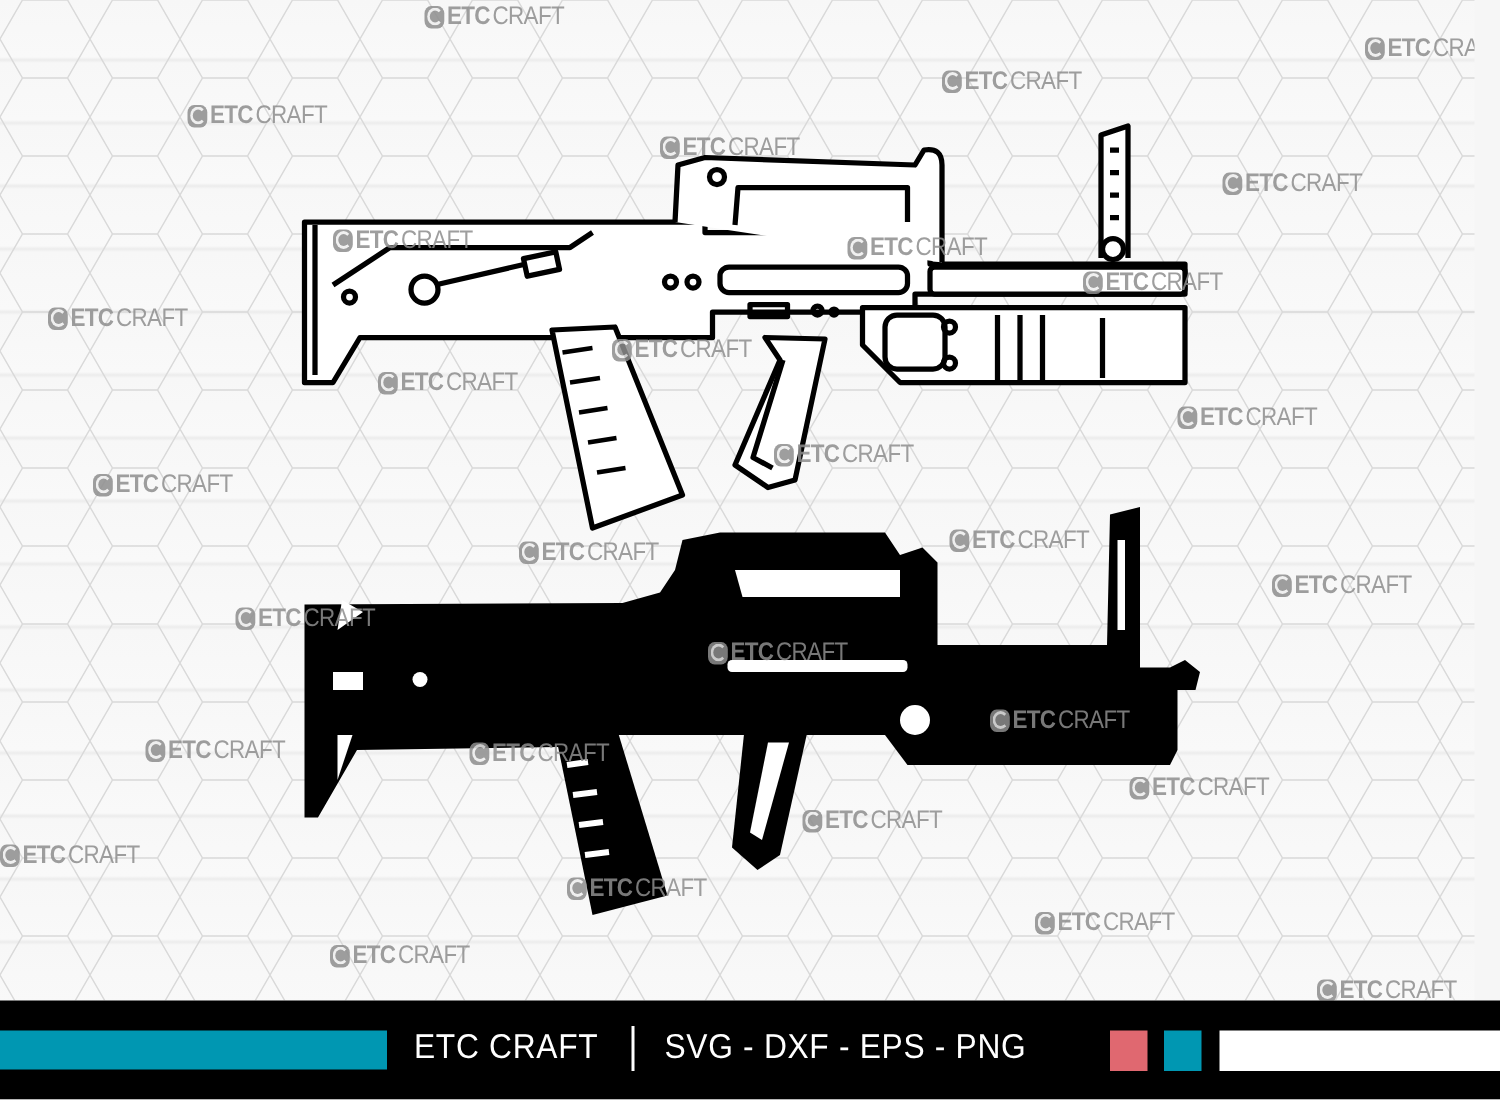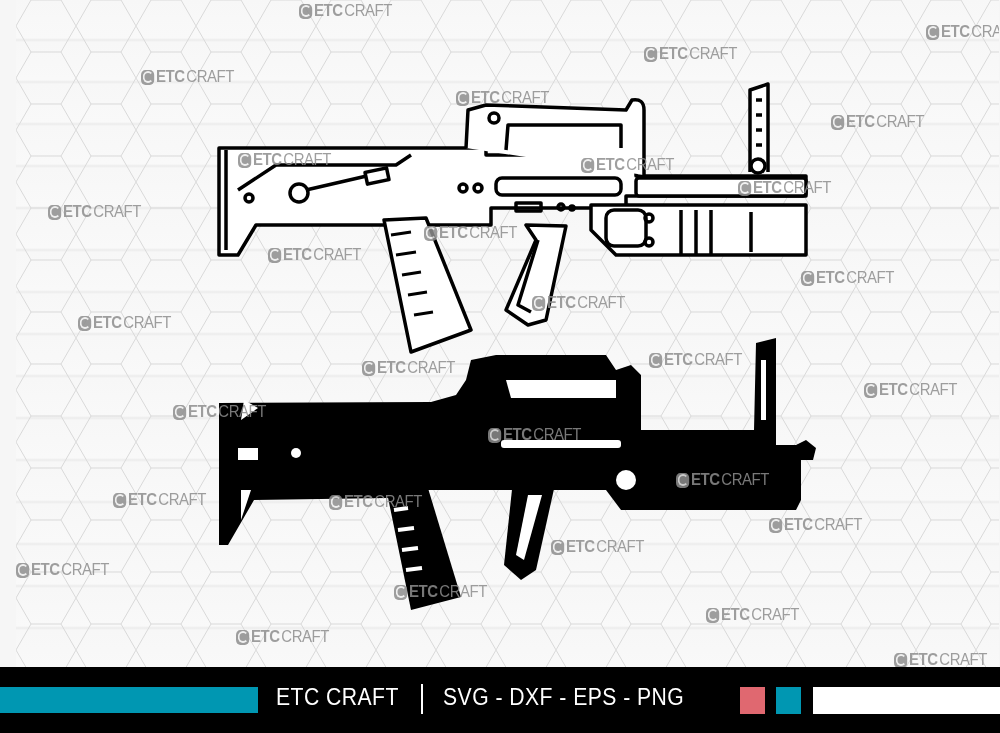--- a/index.html
+++ b/index.html
@@ -1,17 +1,17 @@
 <!DOCTYPE html>
 <html><head>
 <meta charset="utf-8">
 <style>
   html,body{margin:0;padding:0;}
   body{width:1000px;height:733px;position:relative;overflow:hidden;background:#f6f6f6;font-family:"Liberation Sans",sans-serif;}
-  .canvas{position:absolute;left:16px;top:0;width:983px;height:667px;overflow:hidden;
+  .canvas{position:absolute;left:0;top:0;width:983px;height:667px;overflow:hidden;
     background:repeating-linear-gradient(180deg,#f7f7f7 0px,#f9f9f9 38px,#ececec 40px,#f7f7f7 42px);}
   .hex{position:absolute;left:0;top:0;}
   .wm{position:absolute;font-family:"Liberation Sans",sans-serif;font-size:17px;color:#8e8e8e;letter-spacing:-0.5px;display:flex;align-items:center;gap:2px;opacity:0.85;transform:scaleX(0.88);transform-origin:left center;}
   .wm .logo{width:15px;height:15px;border-radius:5px;background:#8e8e8e;display:inline-flex;align-items:center;justify-content:center;}
   .wm .logo::after{content:"";width:8px;height:8px;border:2px solid #eee;border-radius:50%;border-right-color:transparent;}
   .wm b{font-weight:bold;}
   .gun{position:absolute;}
   .footer{position:absolute;left:0;top:667px;width:1000px;height:66px;background:#000;padding-left:44px;}
   .bar-left{position:absolute;left:0;top:20px;width:258px;height:26px;background:#0097b2;}
   .ftxt{position:absolute;left:276px;top:17px;color:#fff;font-size:23px;letter-spacing:0.5px;white-space:nowrap;transform:scaleX(0.92);transform-origin:left center;}

